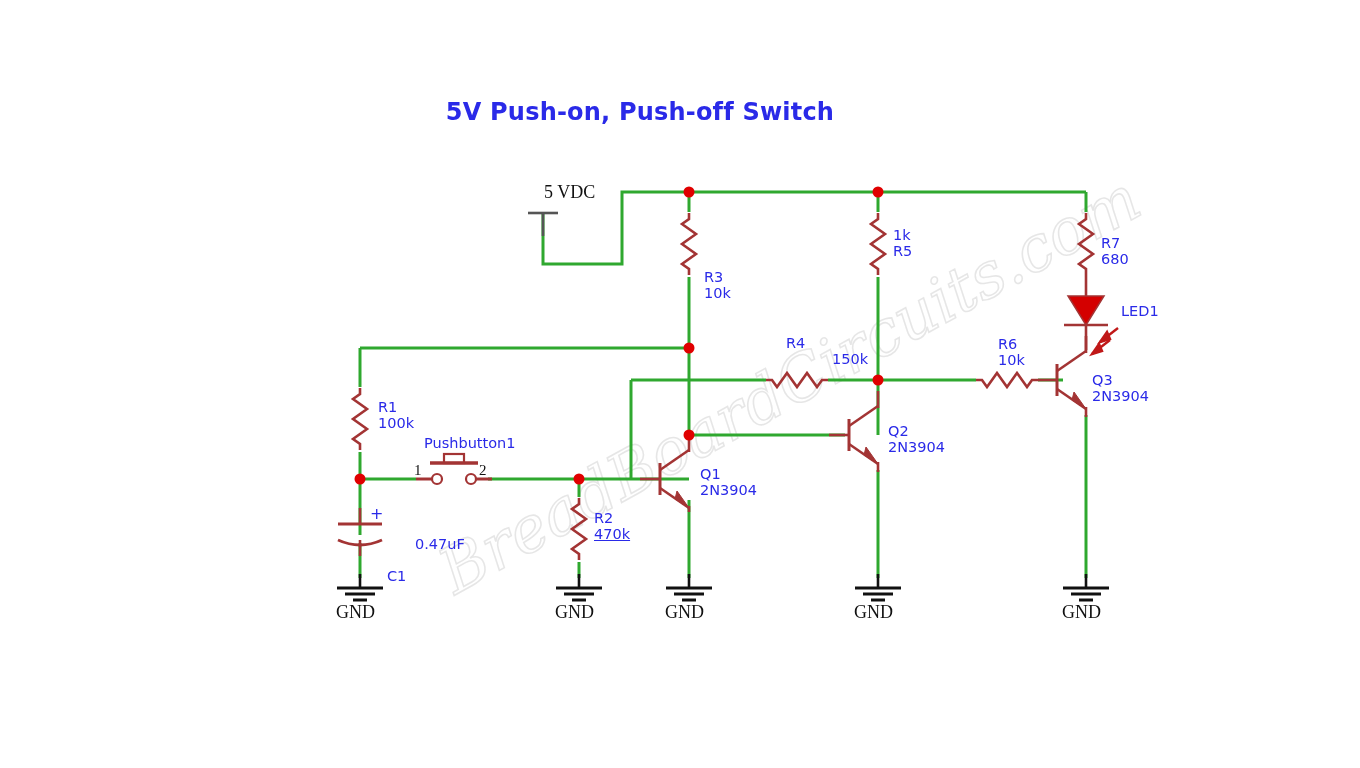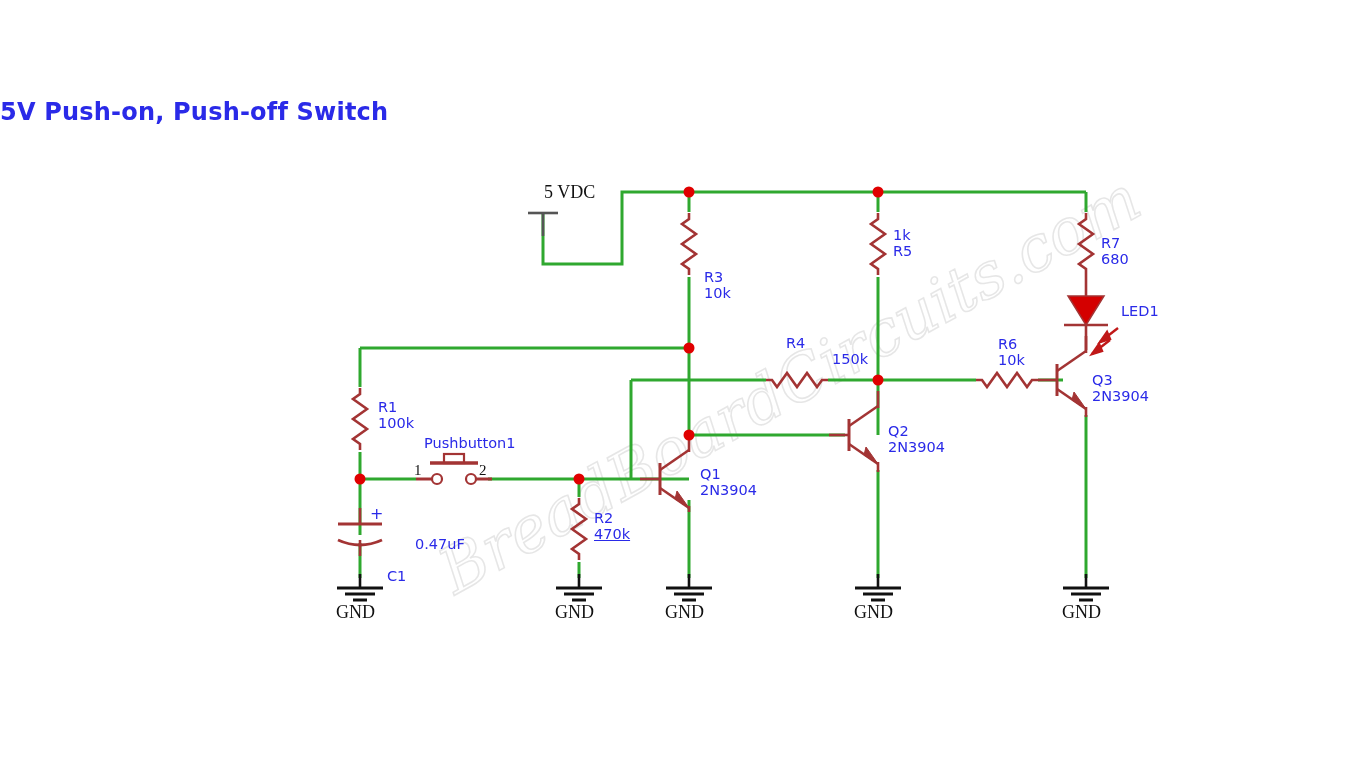--- a/index.html
+++ b/index.html
@@ -1,20 +1,20 @@
 <!DOCTYPE html>
 <html><head>
 <meta charset="utf-8">
 <style>
   html,body{margin:0;padding:0;background:#ffffff;}
   body{width:1360px;height:768px;position:relative;overflow:hidden;
        font-family:"Liberation Sans",sans-serif;}
   #sheet{position:absolute;left:0;top:0;width:1360px;height:768px;}
   svg{position:absolute;left:0;top:0;}
-  .ttl{position:absolute;left:0;top:98px;width:1280px;
+  .ttl{position:absolute;left:0;top:98px;width:1280px;text-align:center;
        font-size:24px;font-weight:bold;color:#2a2ae8;
        font-family:"DejaVu Sans",sans-serif;letter-spacing:0.2px;}
   .lbl{position:absolute;color:#2a2ae8;font-size:14.5px;line-height:15px;
        font-family:"DejaVu Sans",sans-serif;white-space:pre;}
   .ser{position:absolute;color:#111111;font-size:18px;
        font-family:"Liberation Serif",serif;white-space:pre;}
   .pin{position:absolute;color:#111111;font-size:15px;
        font-family:"Liberation Serif",serif;white-space:pre;}
 </style>
 </head>

